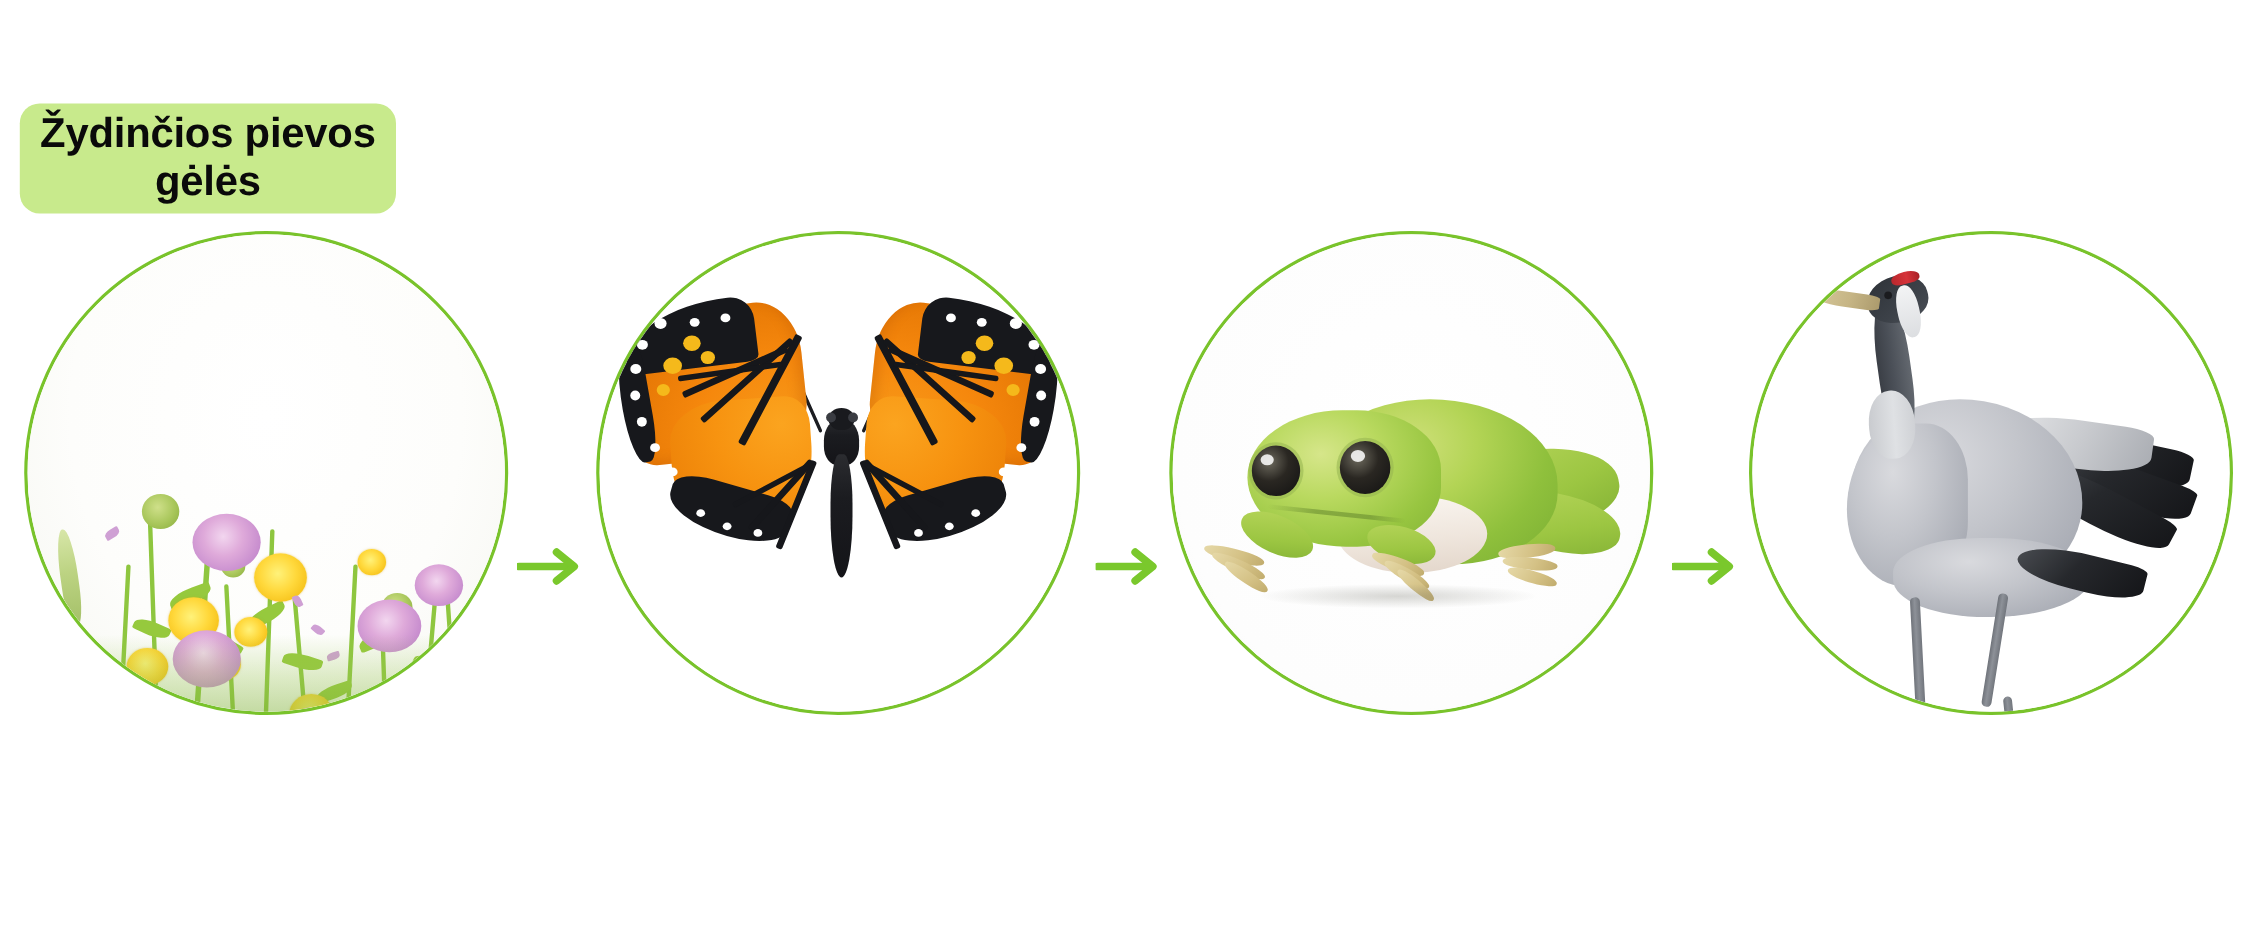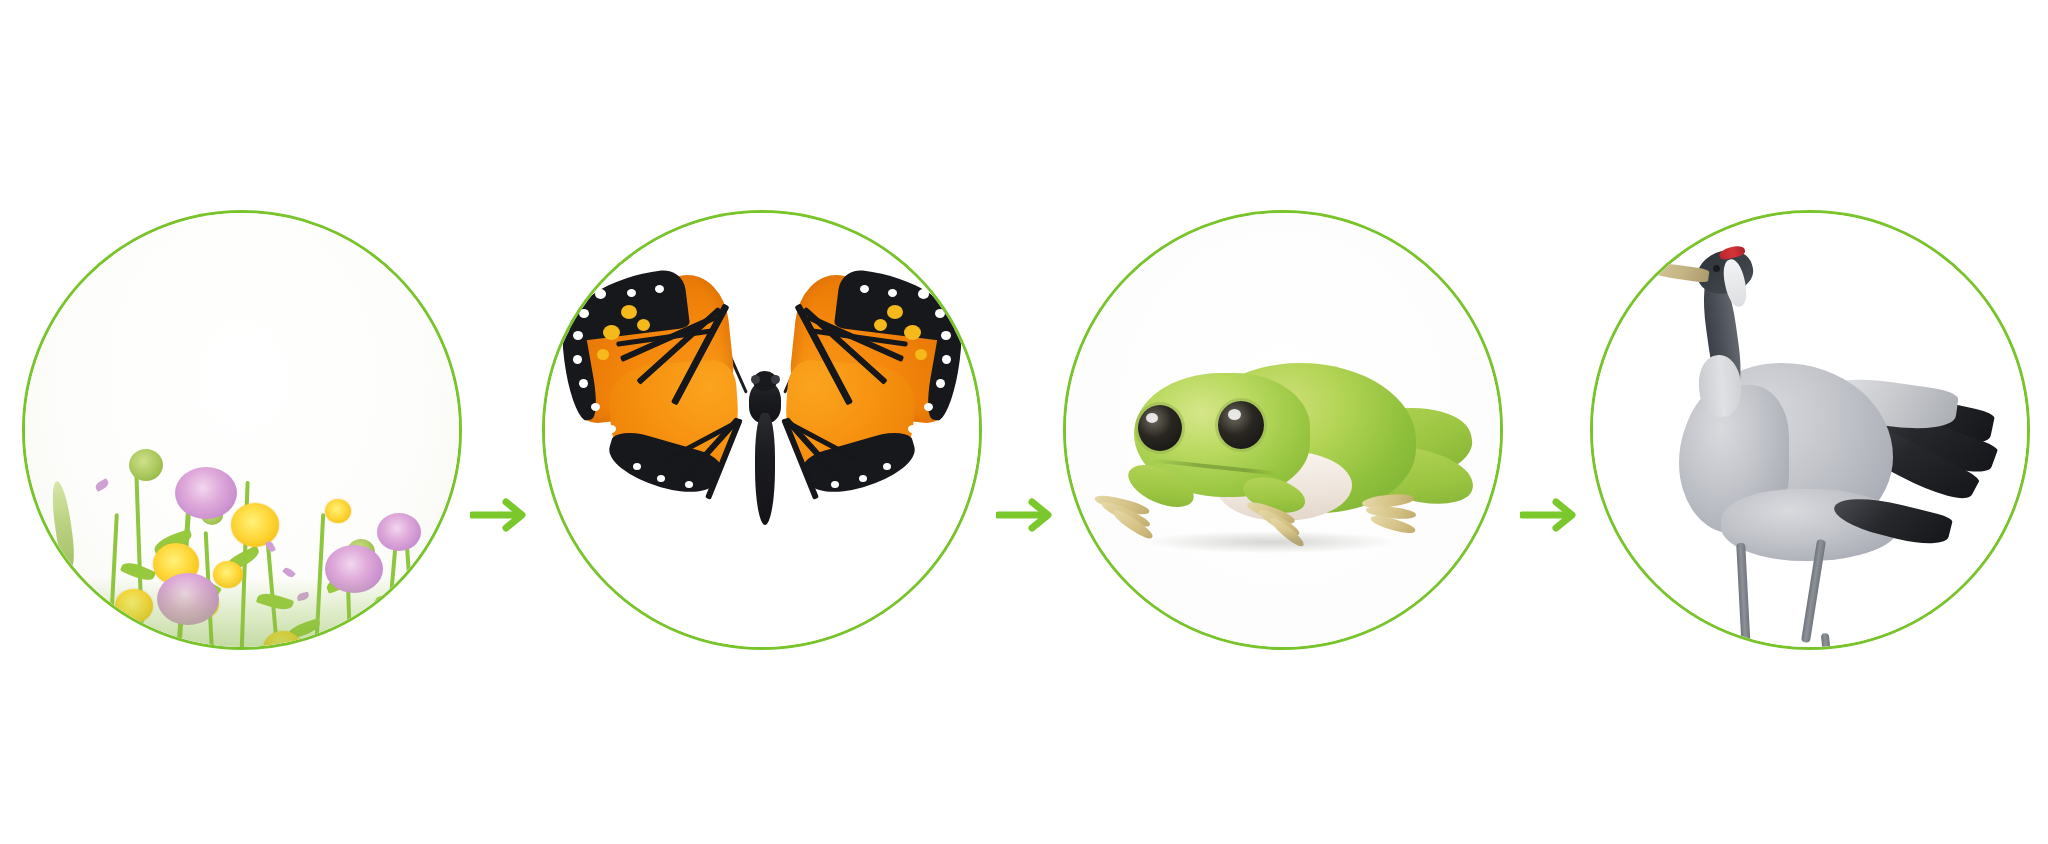--- a/index.html
+++ b/index.html
@@ -129,20 +129,23 @@
   .cbeak{background:linear-gradient(100deg,#d7c99c 0%,#c6b585 55%,#ab9a6c 100%);}
   .ctail{background:linear-gradient(120deg,#4b4e53 0%,#26282c 45%,#141518 100%);}
   .cplume{background:linear-gradient(110deg,#e9eaec 0%,#c8cace 55%,#a9acb2 100%);}
   .cleg{background:linear-gradient(90deg,#6f737a 0%,#8d9198 45%,#72767d 100%);}
 </style>
 </head>
 <body>
 
 <div class="board">
 
+  <div class="pill" style="left:18px;top:94px;width:342px;height:100px;">
+    <span class="pill-text">Žydinčios pievos gėlės</span>
+  </div>
 
 
 
 
   <div class="circle" style="left:22px;top:210px;width:440px;height:440px;">
     <div class="art meadow">
 
       <div class="spikelet" style="left:30px;top:268px;width:16px;height:88px;transform:rotate(-8deg);"></div>
       <div class="stem" style="left:37px;top:348px;width:4px;height:96px;transform:rotate(-4deg);"></div>
 

